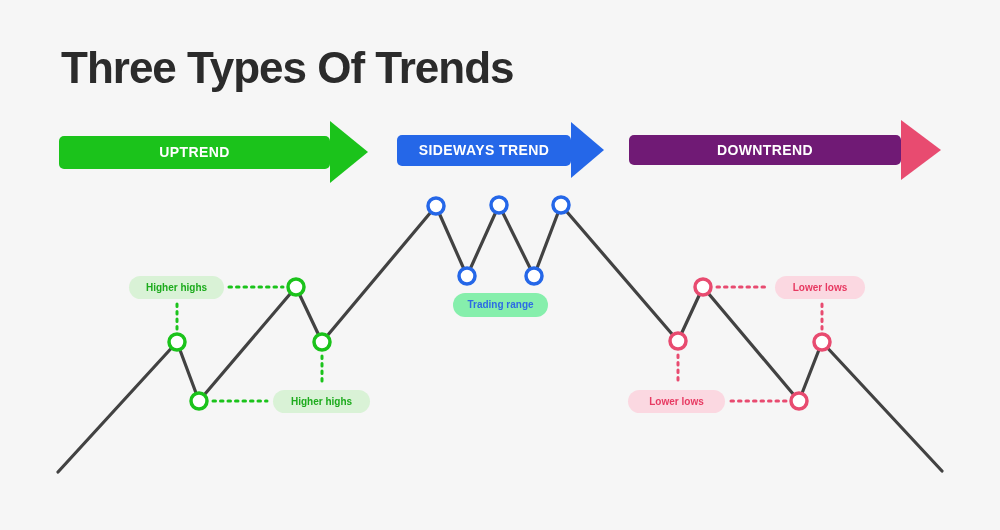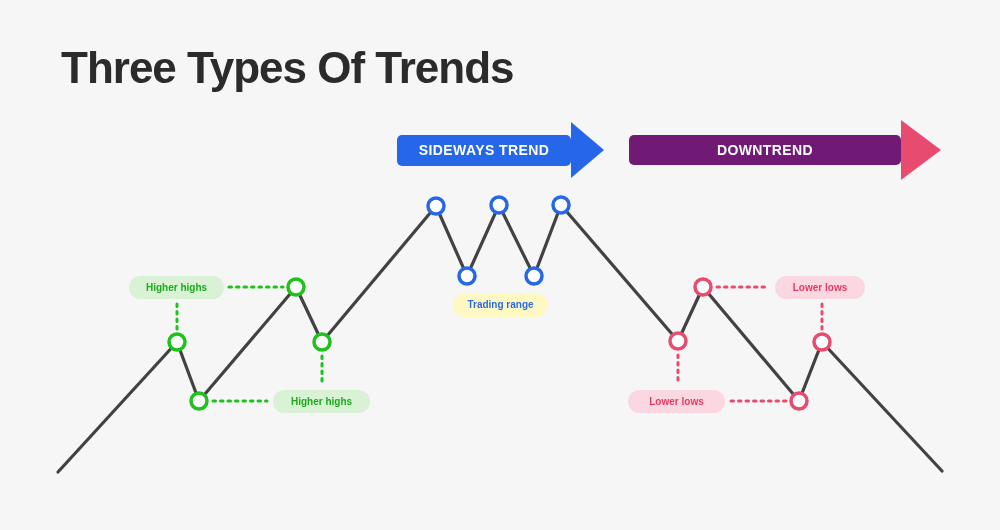--- a/index.html
+++ b/index.html
@@ -21,20 +21,26 @@
   .arrow-label{font-size:14px;font-weight:bold;letter-spacing:0.4px;}
   .chart{position:absolute;left:0;top:0;}
   .badge{position:absolute;border-radius:12px;font-size:10px;font-weight:bold;text-align:center;white-space:nowrap;}
 </style>
 </head>
 <body>
 
 <div class="canvas" style="background: rgb(246, 246, 246);">
   <h1 class="title" style="color: rgb(43, 43, 43);">Three Types Of Trends</h1>
 
+  <div class="arrow arrow-0">
+    <div class="arrow-body" style="background: rgb(27, 195, 27);">
+      <span class="arrow-label" style="color: rgb(255, 255, 255);">UPTREND</span>
+    </div>
+    <div class="arrow-head" style="border-left-color: rgb(27, 195, 27);"></div>
+  </div>
 
   <div class="arrow arrow-1">
     <div class="arrow-body" style="background: rgb(37, 103, 232);">
       <span class="arrow-label" style="color: rgb(255, 255, 255);">SIDEWAYS TREND</span>
     </div>
     <div class="arrow-head" style="border-left-color: rgb(37, 103, 232);"></div>
   </div>
 
   <div class="arrow arrow-2">
     <div class="arrow-body" style="background: #701a75;">
@@ -63,16 +69,16 @@
       <circle cx="534" cy="276" r="8" fill="#ffffff" stroke="#2567e8" stroke-width="3.5"></circle>
       <circle cx="561" cy="205" r="8" fill="#ffffff" stroke="#2567e8" stroke-width="3.5"></circle>
       <circle cx="678" cy="341" r="8" fill="#ffffff" stroke="#e84b70" stroke-width="3.5"></circle>
       <circle cx="703" cy="287" r="8" fill="#ffffff" stroke="#e84b70" stroke-width="3.5"></circle>
       <circle cx="799" cy="401" r="8" fill="#ffffff" stroke="#e84b70" stroke-width="3.5"></circle>
       <circle cx="822" cy="342" r="8" fill="#ffffff" stroke="#e84b70" stroke-width="3.5"></circle>
     </svg>
 
   <div class="badge" style="left: 129px; top: 276px; width: 95px; height: 23px; line-height: 23px; background: rgb(217, 242, 214); color: rgb(29, 171, 29);">Higher highs</div>
   <div class="badge" style="left: 273px; top: 390px; width: 97px; height: 23px; line-height: 23px; background: rgb(217, 242, 214); color: rgb(29, 171, 29);">Higher highs</div>
-  <div class="badge" style="left: 453px; top: 293px; width: 95px; height: 24px; line-height: 24px; background: #fef9c3; color: rgb(45, 107, 228);">Trading range</div>
+  <div class="badge" style="left: 453px; top: 293px; width: 95px; height: 24px; line-height: 24px; background: #86efac; color: rgb(45, 107, 228);">Trading range</div>
   <div class="badge" style="left: 775px; top: 276px; width: 90px; height: 23px; line-height: 23px; background: rgb(251, 216, 225); color: rgb(231, 58, 98);">Lower lows</div>
   <div class="badge" style="left: 628px; top: 390px; width: 97px; height: 23px; line-height: 23px; background: rgb(251, 216, 225); color: rgb(231, 58, 98);">Lower lows</div>
 </div>
 
 </body></html>

